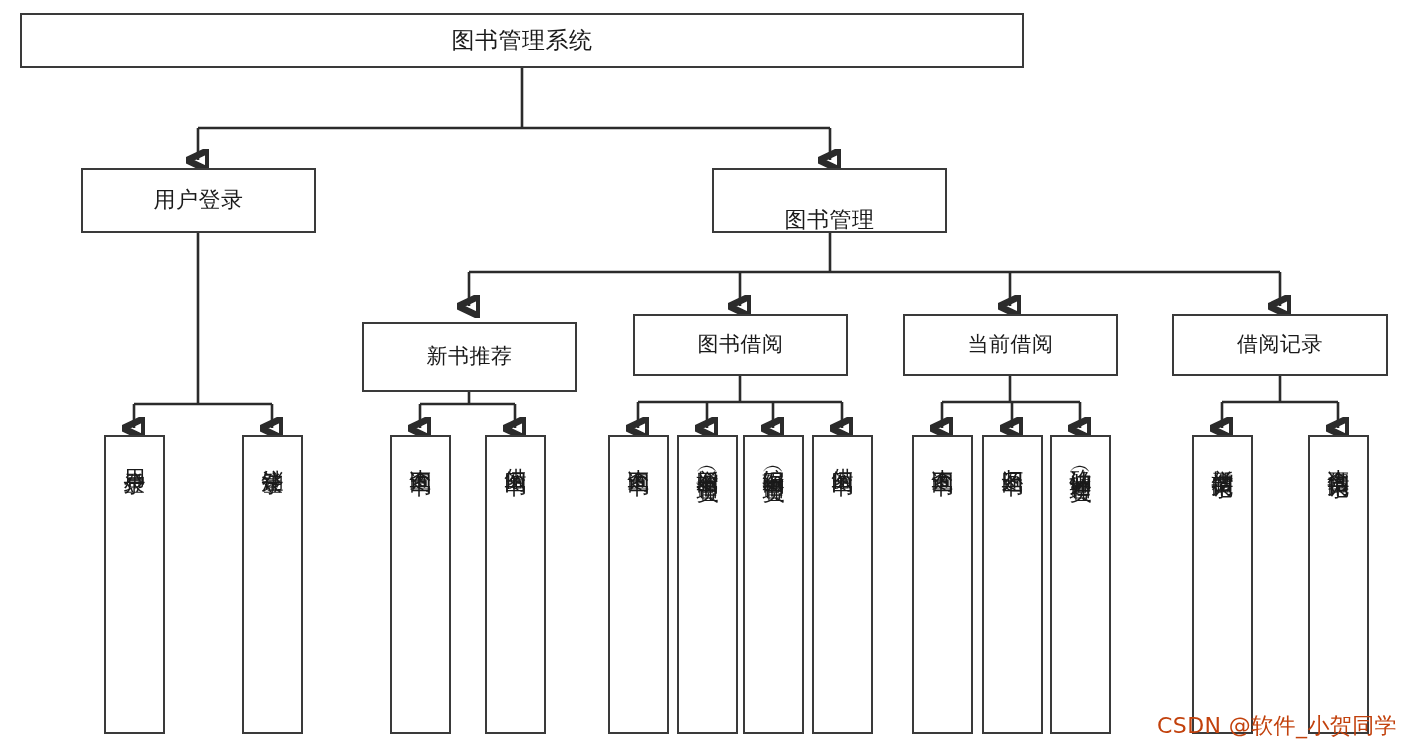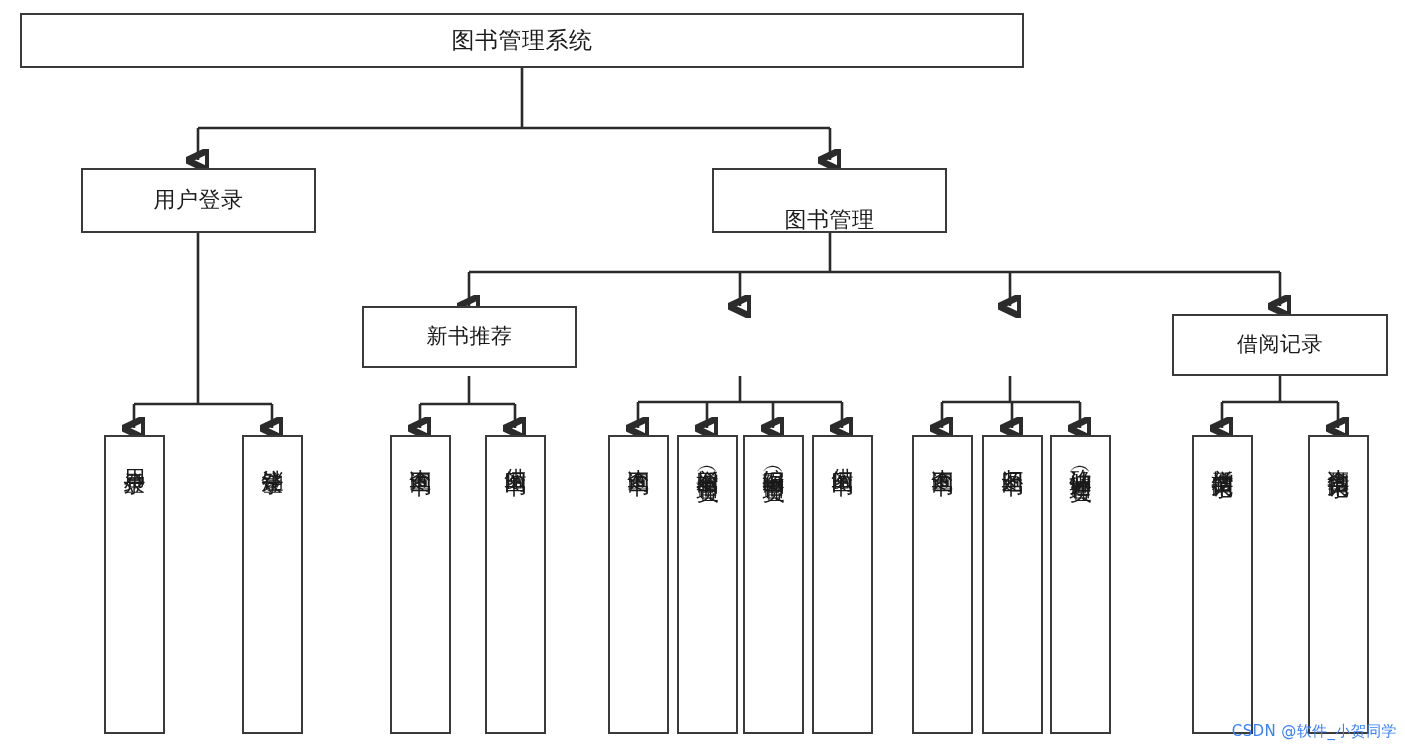--- a/index.html
+++ b/index.html
@@ -65,22 +65,22 @@
     font-size: 22px;
     line-height: 1.0;
     letter-spacing: 2px;
     white-space: nowrap;
   }
   
   #watermark {
     position: absolute;
     right: 8px;
     bottom: 6px;
-    font-size: 15px;
-    color: #3b82f6;
+    font-size: 22px;
+    color: #c2410c;
     letter-spacing: 0.4px;
     white-space: nowrap;
     user-select: none;
   }
 </style>
 </head>
 <body>
 
 <div id="canvas">
 
@@ -136,22 +136,28 @@
     <span class="lbl">图书管理系统</span>
   </div>
 
   <div class="node node-l1" style="left:81px; top:168px; width:235px; height:65px;">
     <span class="lbl">用户登录</span>
   </div>
   <div class="node node-l1" style="left:712px; top:168px; width:235px; height:65px;align-items:flex-end;">
     <span class="lbl">图书管理</span>
   </div>
 
-  <div class="node node-l2" style="left:362px; top:306px; width:215px; height:62px;">
+  <div class="node node-l2" style="left:362px; top:322px; width:215px; height:70px;">
     <span class="lbl">新书推荐</span>
+  </div>
+  <div class="node node-l2" style="left:633px; top:314px; width:215px; height:62px;">
+    <span class="lbl">图书借阅</span>
+  </div>
+  <div class="node node-l2" style="left:903px; top:314px; width:215px; height:62px;">
+    <span class="lbl">当前借阅</span>
   </div>
   <div class="node node-l2" style="left:1172px; top:314px; width:216px; height:62px;align-items:center;">
     <span class="lbl">借阅记录</span>
   </div>
 
   <div class="node node-leaf" style="left:104px; top:435px; width:61px; height:299px;">
     <span class="lbl">用户登录</span>
   </div>
   <div class="node node-leaf" style="left:242px; top:435px; width:61px; height:299px;">
     <span class="lbl">注销登录</span>

